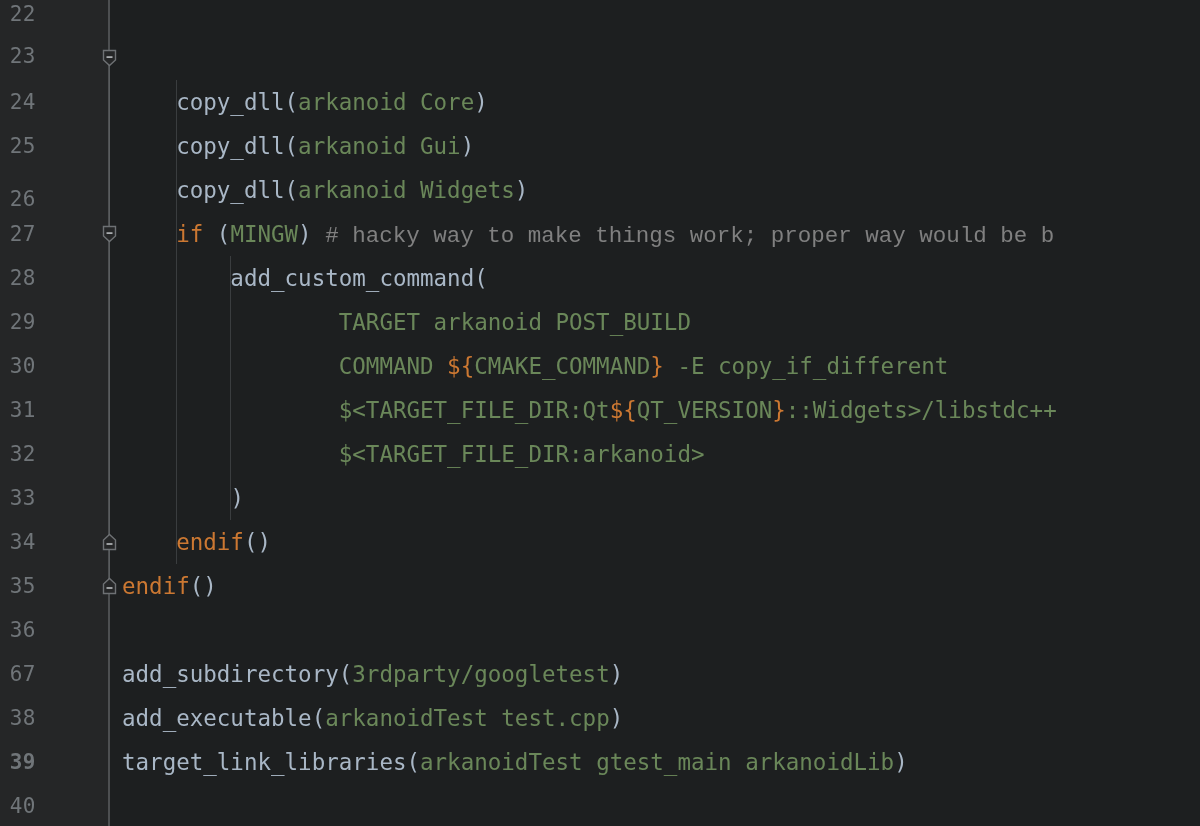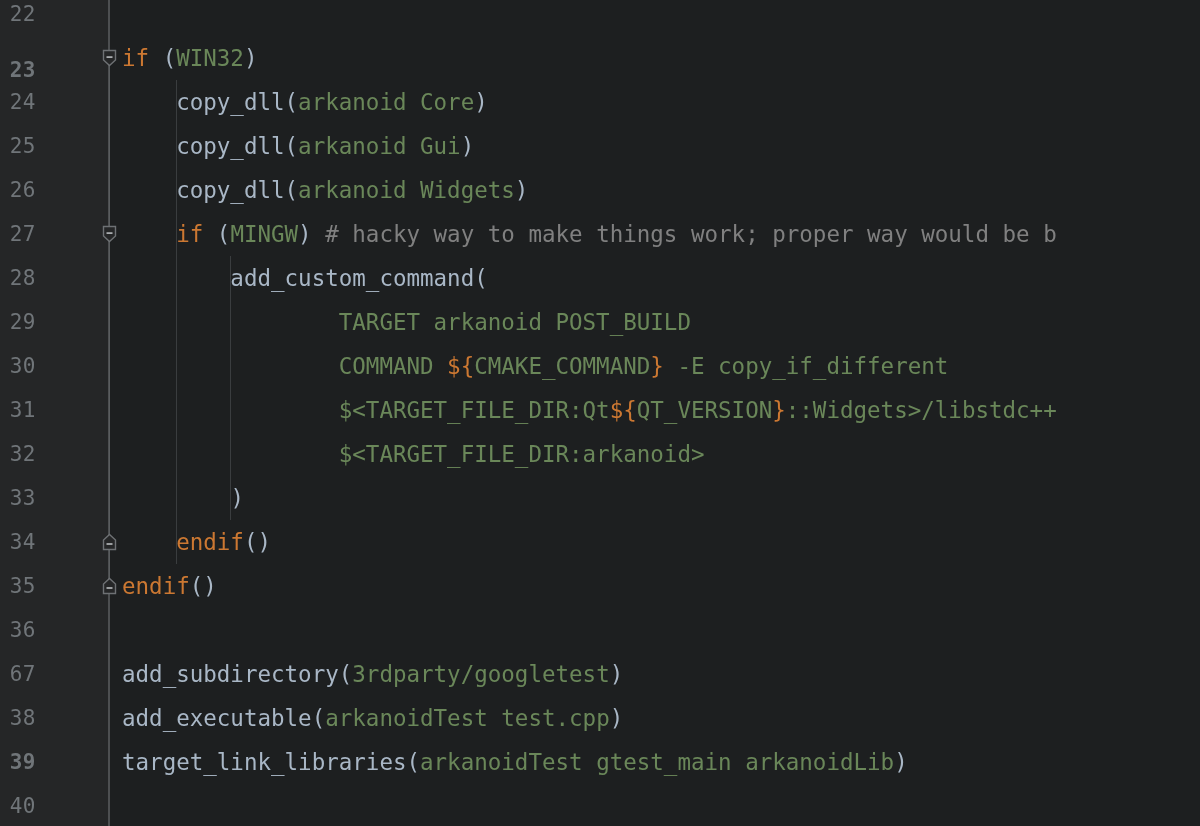--- a/index.html
+++ b/index.html
@@ -46,38 +46,38 @@
   .line{
     position:absolute;left:0;height:44px;line-height:44px;
     font-size:22.5px;white-space:pre;
     color:#A9B7C6;
     letter-spacing:0px;
   }
   .kw   {color:#CC7832;}
   .arg  {color:#6A8759;}
   .fn   {color:#A9B7C6;}
   .paren{color:#A9B7C6;}
-  .cmt  {color:#808080;}
+  .cmt  {color:#808080;font-family:Liberation Mono, monospace;}
   .var  {color:#CC7832;}
   
   .iguide{
     position:absolute;width:1px;background:#3a3d3f;
   }
 </style>
 </head>
 <body>
 
 <div id="editor">
 
   <div id="gutter">
       <div class="lnum" style="top: -8px;">22</div>
-      <div class="lnum" style="top: 48px; font-weight: bold;">23</div>
+      <div class="lnum" style="top: 34px;">23</div>
       <div class="lnum" style="top: 80px; text-align: center;">24</div>
       <div class="lnum" style="top: 124px;">25</div>
-      <div class="lnum" style="top: 168px;">26</div>
+      <div class="lnum" style="top: 177px;">26</div>
       <div class="lnum" style="top: 212px; text-align: right;">27</div>
       <div class="lnum" style="top: 256px;">28</div>
       <div class="lnum" style="top: 300px;">29</div>
       <div class="lnum" style="top: 344px;">30</div>
       <div class="lnum" style="top: 388px;">31</div>
       <div class="lnum" style="top: 432px;">32</div>
       <div class="lnum" style="top: 476px;">33</div>
       <div class="lnum" style="top: 520px;">34</div>
       <div class="lnum" style="top: 564px;">35</div>
       <div class="lnum" style="top: 608px;">36</div>
@@ -85,21 +85,20 @@
       <div class="lnum" style="top: 696px;">38</div>
       <div class="lnum" style="top: 740px; font-weight: bold;">39</div>
       <div class="lnum" style="top: 784px;">40</div>
     </div>
   <div id="gutter-divider"></div>
 
   <div id="code">
       <div class="iguide" style="top: 80px; height: 484px; left: 66.08px;"></div>
       <div class="iguide" style="top: 256px; height: 264px; left: 120.16px;"></div>
       <div class="line" style="top: -8px; left: 12px;">&nbsp;</div>
-      <div class="line" style="top: 36px; left: 12px;"><span class="kw">if</span><span class="fn"> </span><span class="paren">(</span><span class="arg">WIN32</span><span class="paren">)</span></div>
       <div class="line" style="top: 80px; left: 12px;"><span class="fn">    copy_dll</span><span class="paren">(</span><span class="arg">arkanoid Core</span><span class="paren">)</span></div>
       <div class="line" style="top: 124px; left: 12px;"><span class="fn">    copy_dll</span><span class="paren">(</span><span class="arg">arkanoid Gui</span><span class="paren">)</span></div>
       <div class="line" style="top: 168px; left: 12px;"><span class="fn">    copy_dll</span><span class="paren">(</span><span class="arg">arkanoid Widgets</span><span class="paren">)</span></div>
       <div class="line" style="top: 212px; left: 12px;"><span class="fn">    </span><span class="kw">if</span><span class="fn"> </span><span class="paren">(</span><span class="arg">MINGW</span><span class="paren">)</span><span class="fn"> </span><span class="cmt"># hacky way to make things work; proper way would be b</span></div>
       <div class="line" style="top: 256px; left: 12px;"><span class="fn">        add_custom_command</span><span class="paren">(</span></div>
       <div class="line" style="top: 300px; left: 12px;"><span class="arg">                TARGET arkanoid POST_BUILD</span></div>
       <div class="line" style="top: 344px; left: 12px;"><span class="arg">                COMMAND </span><span class="var">${</span><span class="arg">CMAKE_COMMAND</span><span class="var">}</span><span class="arg"> -E copy_if_different</span></div>
       <div class="line" style="top: 388px; left: 12px;"><span class="arg">                $&lt;TARGET_FILE_DIR:Qt</span><span class="var">${</span><span class="arg">QT_VERSION</span><span class="var">}</span><span class="arg">::Widgets&gt;/libstdc++</span></div>
       <div class="line" style="top: 432px; left: 12px;"><span class="arg">                $&lt;TARGET_FILE_DIR:arkanoid&gt;</span></div>
       <div class="line" style="top: 476px; left: 12px;"><span class="fn">        </span><span class="paren">)</span></div>

